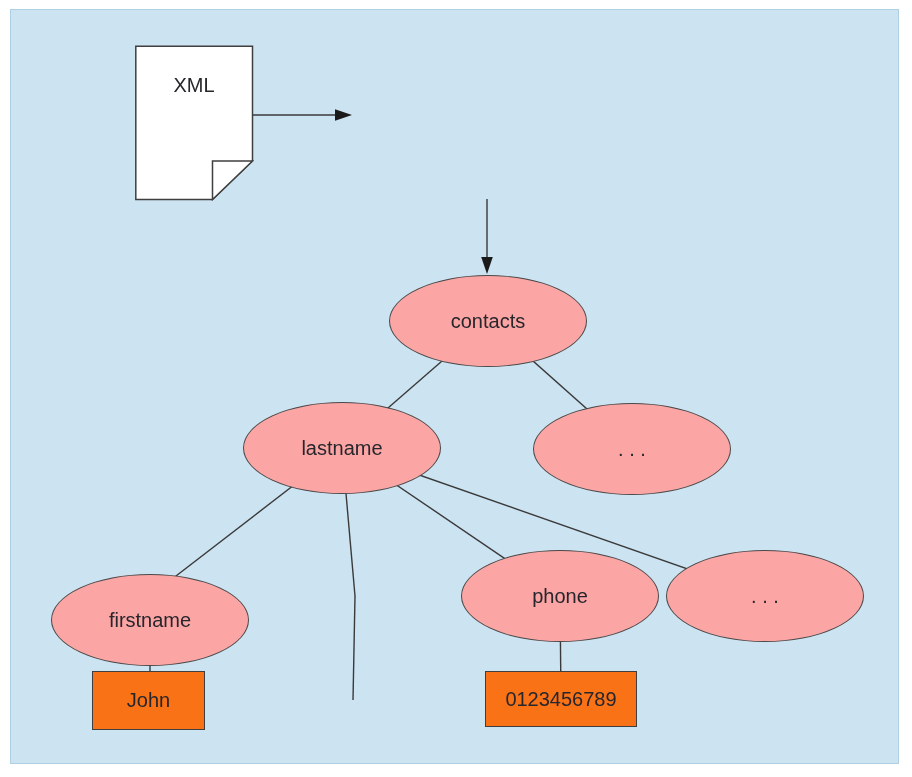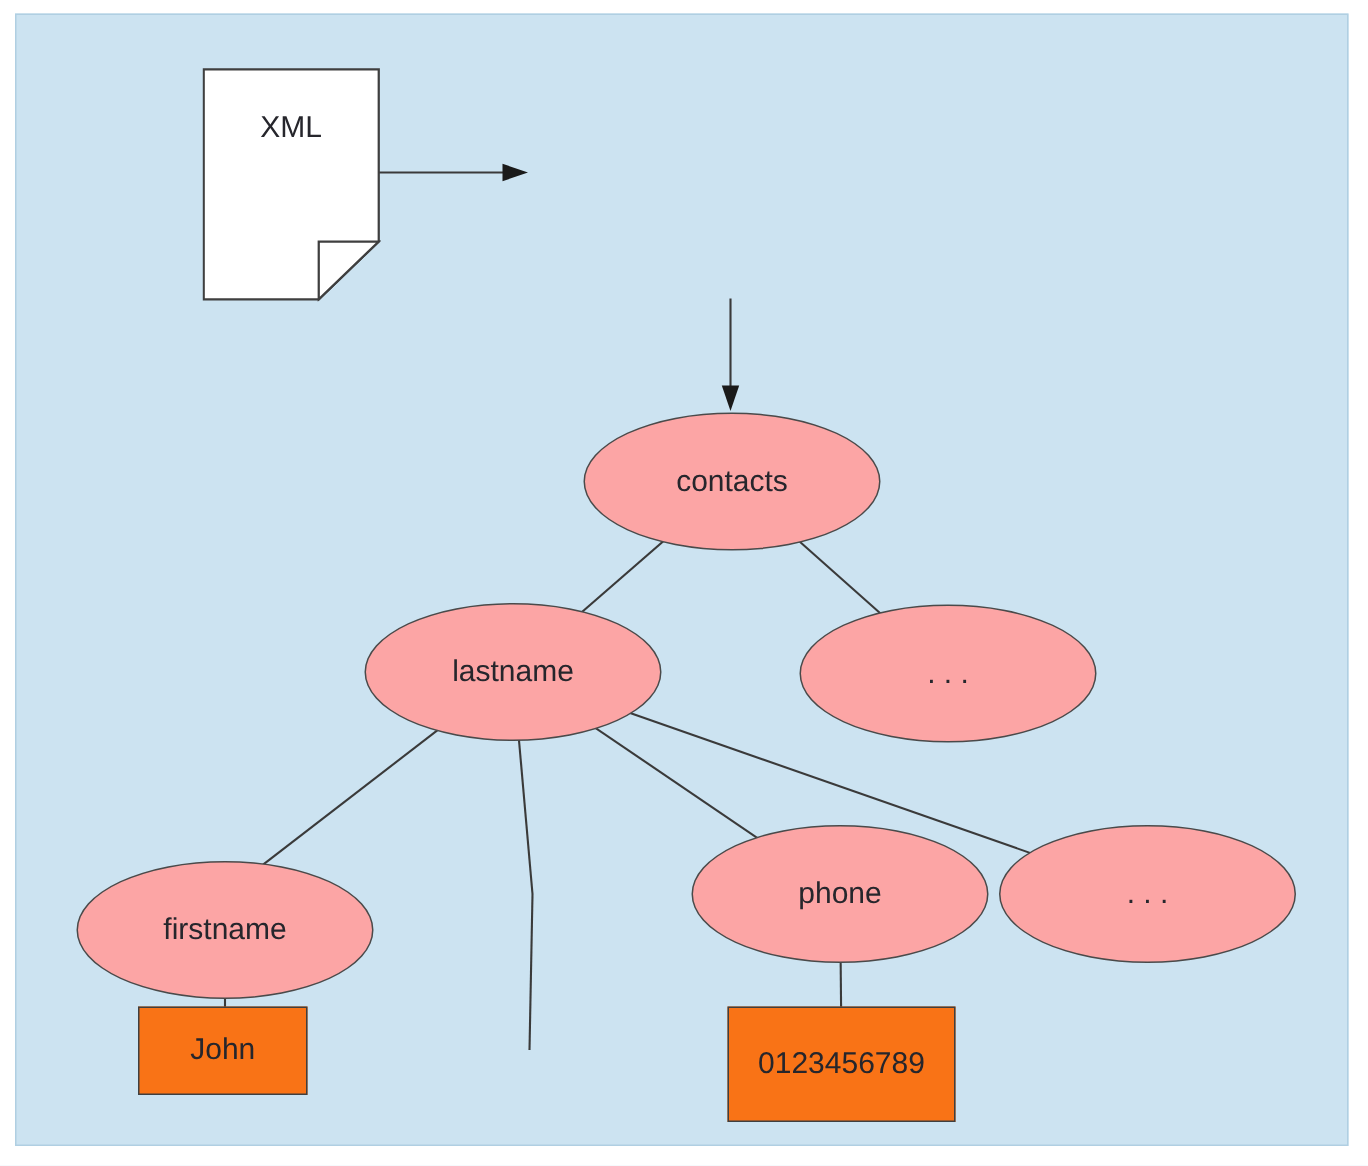--- a/index.html
+++ b/index.html
@@ -81,21 +81,21 @@
   .n-contacts  { left: 389px; top: 275px; width: 198px; height: 92px; }
   .n-contact   { left: 243px; top: 402px; width: 198px; height: 92px; }
   .n-dots1     { left: 533px; top: 403px; width: 198px; height: 92px; }
   .n-firstname { left:  51px; top: 574px; width: 198px; height: 92px; }
   .n-lastname  { left: 256px; top: 550px; width: 198px; height: 92px; }
   .n-phone     { left: 461px; top: 550px; width: 198px; height: 92px; }
   .n-dots2     { left: 666px; top: 550px; width: 198px; height: 92px; }
   
   .b-first { left:  92px; top: 671px; width: 113px; height: 59px; }
   .b-last  { left: 275px; top: 671px; width: 156px; height: 59px; }
-  .b-phone { left: 485px; top: 671px; width: 152px; height: 77px; }
+  .b-phone { left: 485px; top: 671px; width: 152px; height: 56px; }
 </style>
 </head>
 <body>
 
 <div id="stage">
 
   <div class="panel"></div>
 
   <svg id="edges" viewBox="0 0 912 777" xmlns="http://www.w3.org/2000/svg">
     <g stroke="#3a3a3a" stroke-width="1.4" fill="none">

